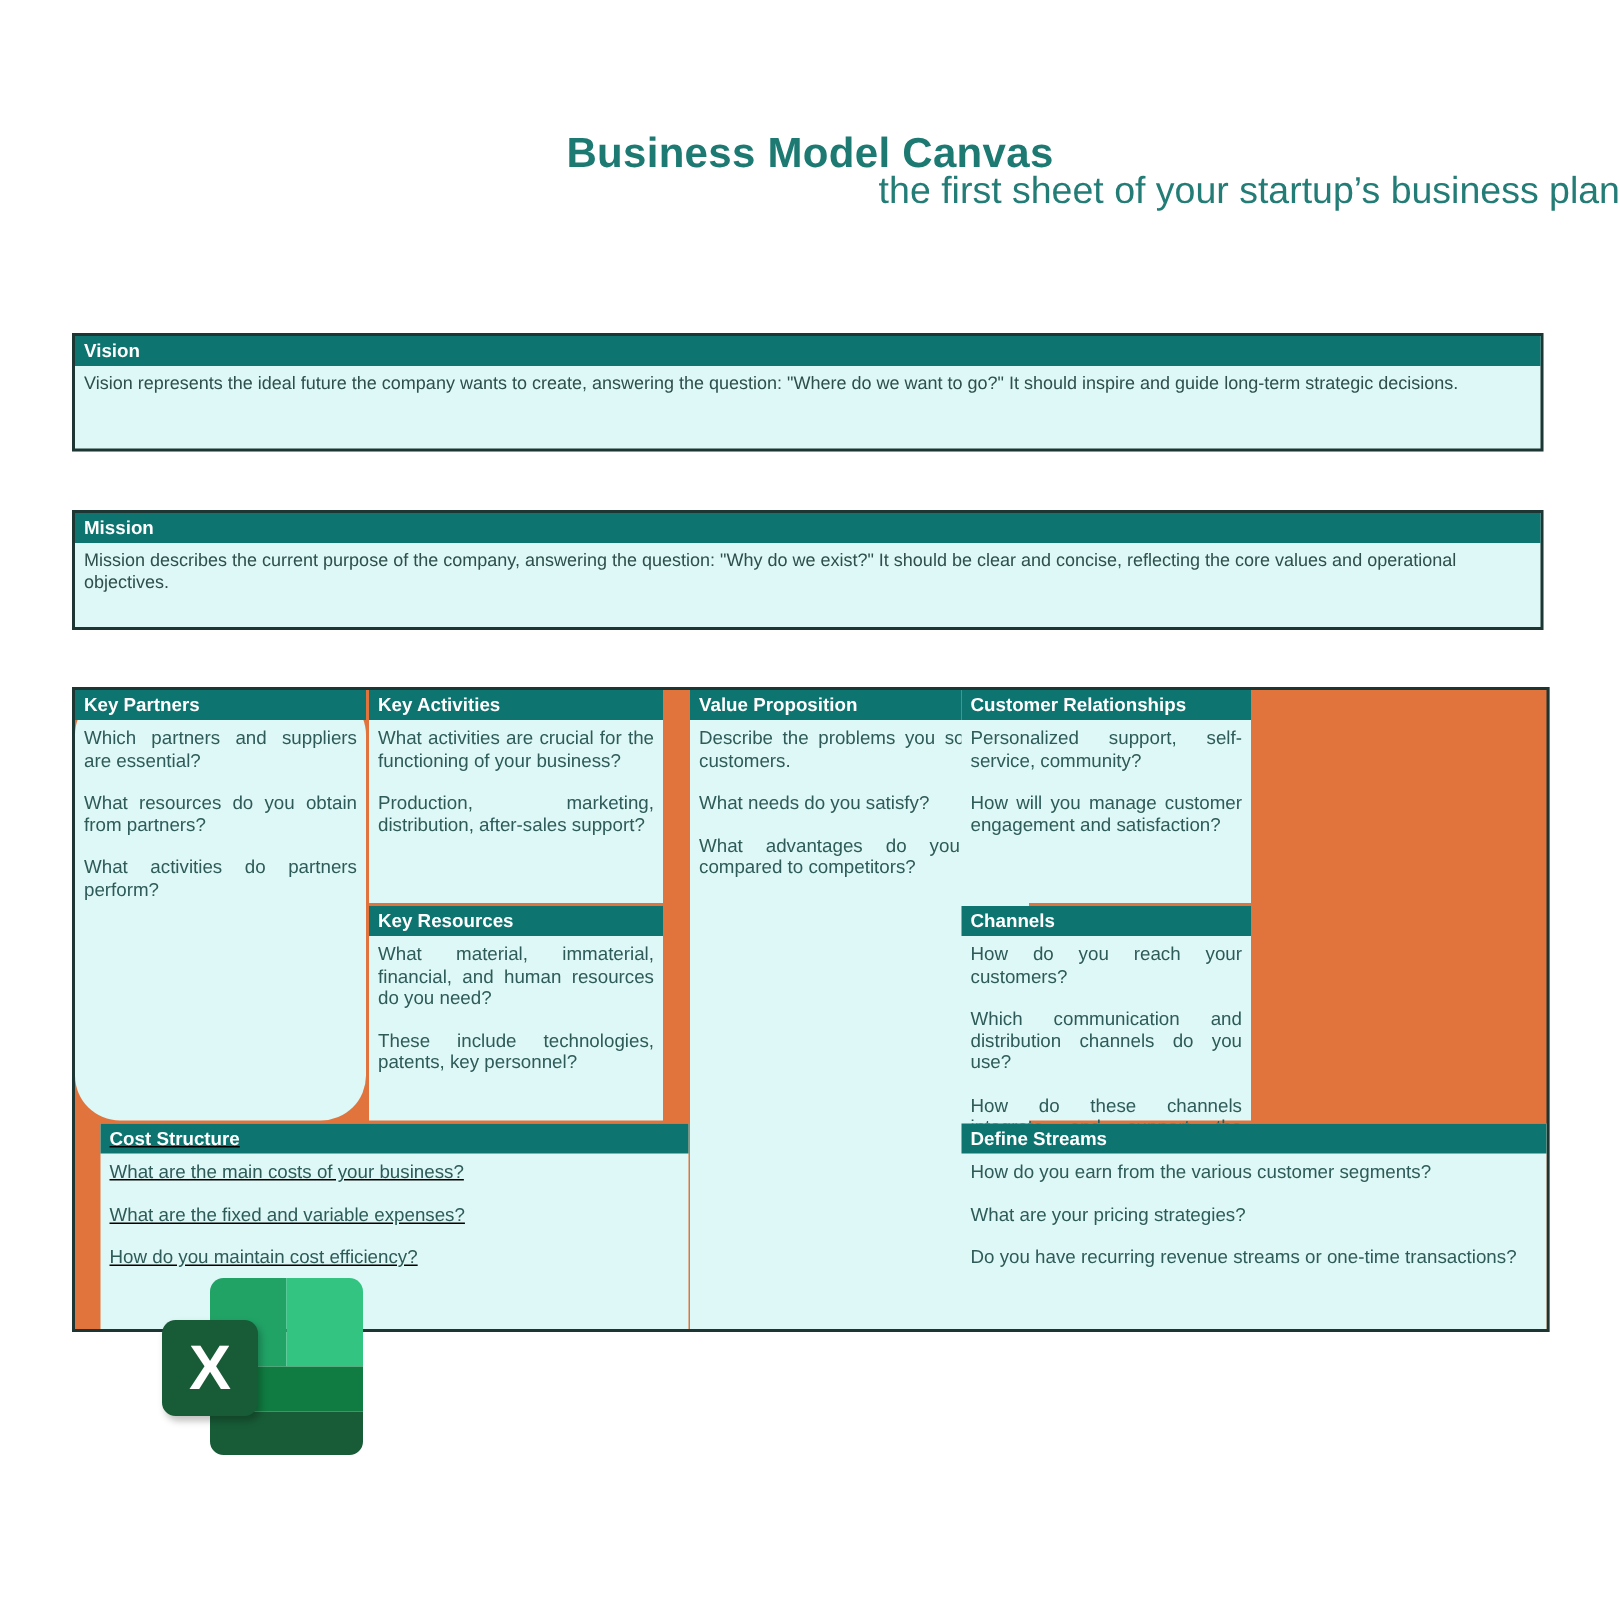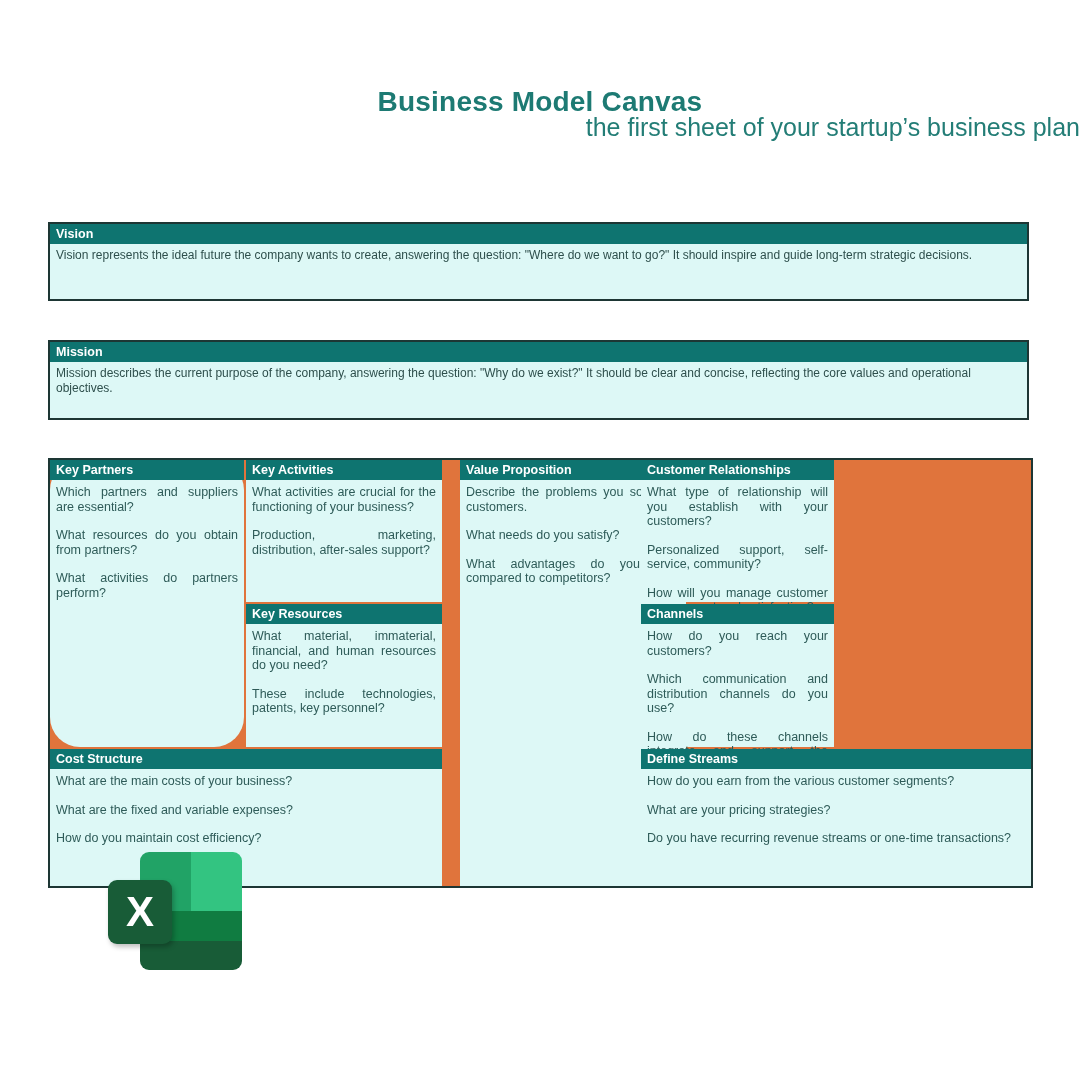--- a/index.html
+++ b/index.html
@@ -92,37 +92,36 @@
       <div class="blk-b">
           <p>Describe the problems you solve for customers.</p>
           <p>What needs do you satisfy?</p>
           <p>What advantages do you offer compared to competitors?</p>
         </div>
     </div>
 
     <div class="blk" style="left:591px;top:0;width:193px;height:142px;">
       <div class="blk-h">Customer Relationships</div>
       <div class="blk-b">
-          <p>What type of relationship will you establish with your customers?</p>
           <p>Personalized support, self-service, community?</p>
           <p>How will you manage customer engagement and satisfaction?</p>
         </div>
     </div>
 
     <div class="blk" style="left:591px;top:144px;width:193px;height:143px;">
       <div class="blk-h">Channels</div>
       <div class="blk-b">
           <p>How do you reach your customers?</p>
           <p>Which communication and distribution channels do you use?</p>
           <p>How do these channels integrate and support the customer experience?</p>
         </div>
     </div>
 
 
-    <div class="blk" style="left:0;top:289px;width:392px;height:137px;">
+    <div class="blk" style="left:17px;top:289px;width:392px;height:137px;text-decoration:underline;">
       <div class="blk-h">Cost Structure</div>
       <div class="blk-b">
           <p>What are the main costs of your business?</p>
           <p>What are the fixed and variable expenses?</p>
           <p>How do you maintain cost efficiency?</p>
         </div>
     </div>
 
     <div class="blk" style="left:591px;top:289px;width:390px;height:137px;">
       <div class="blk-h">Define Streams</div>

